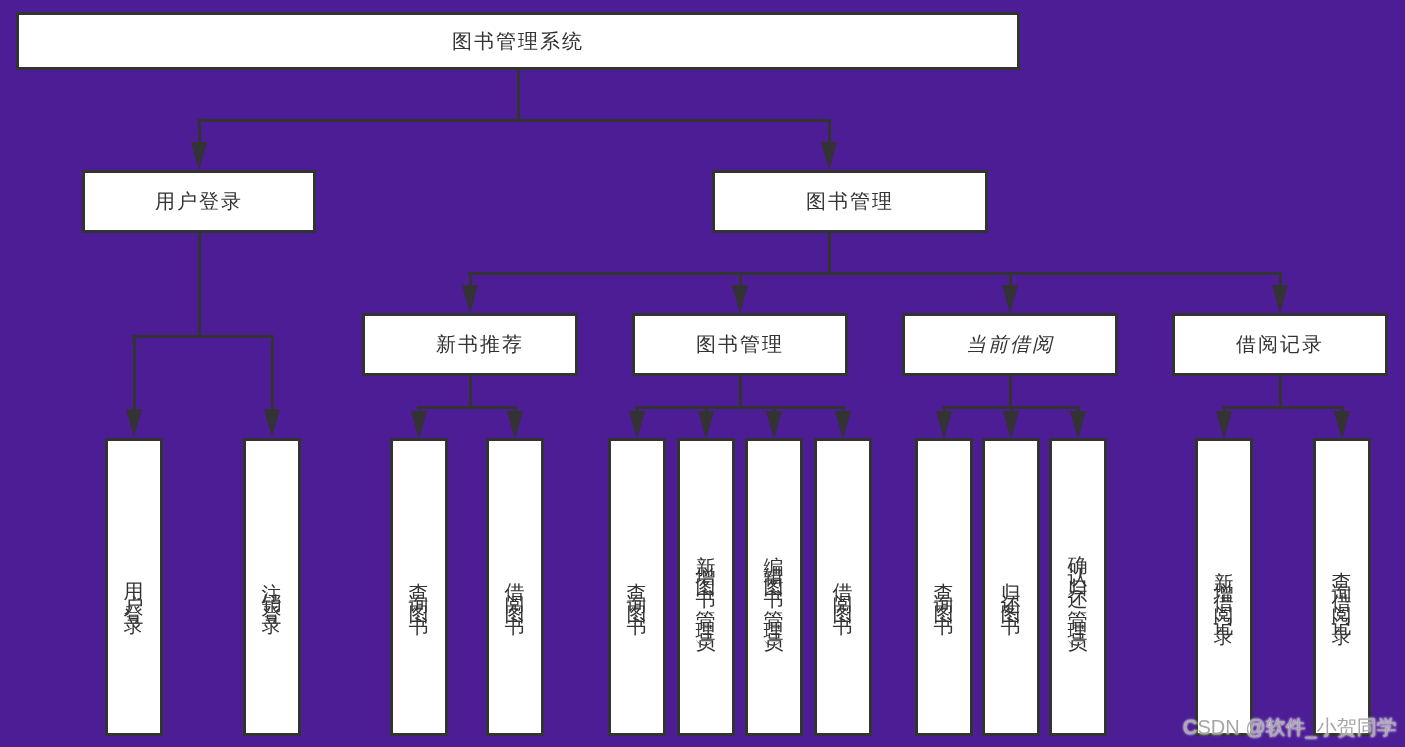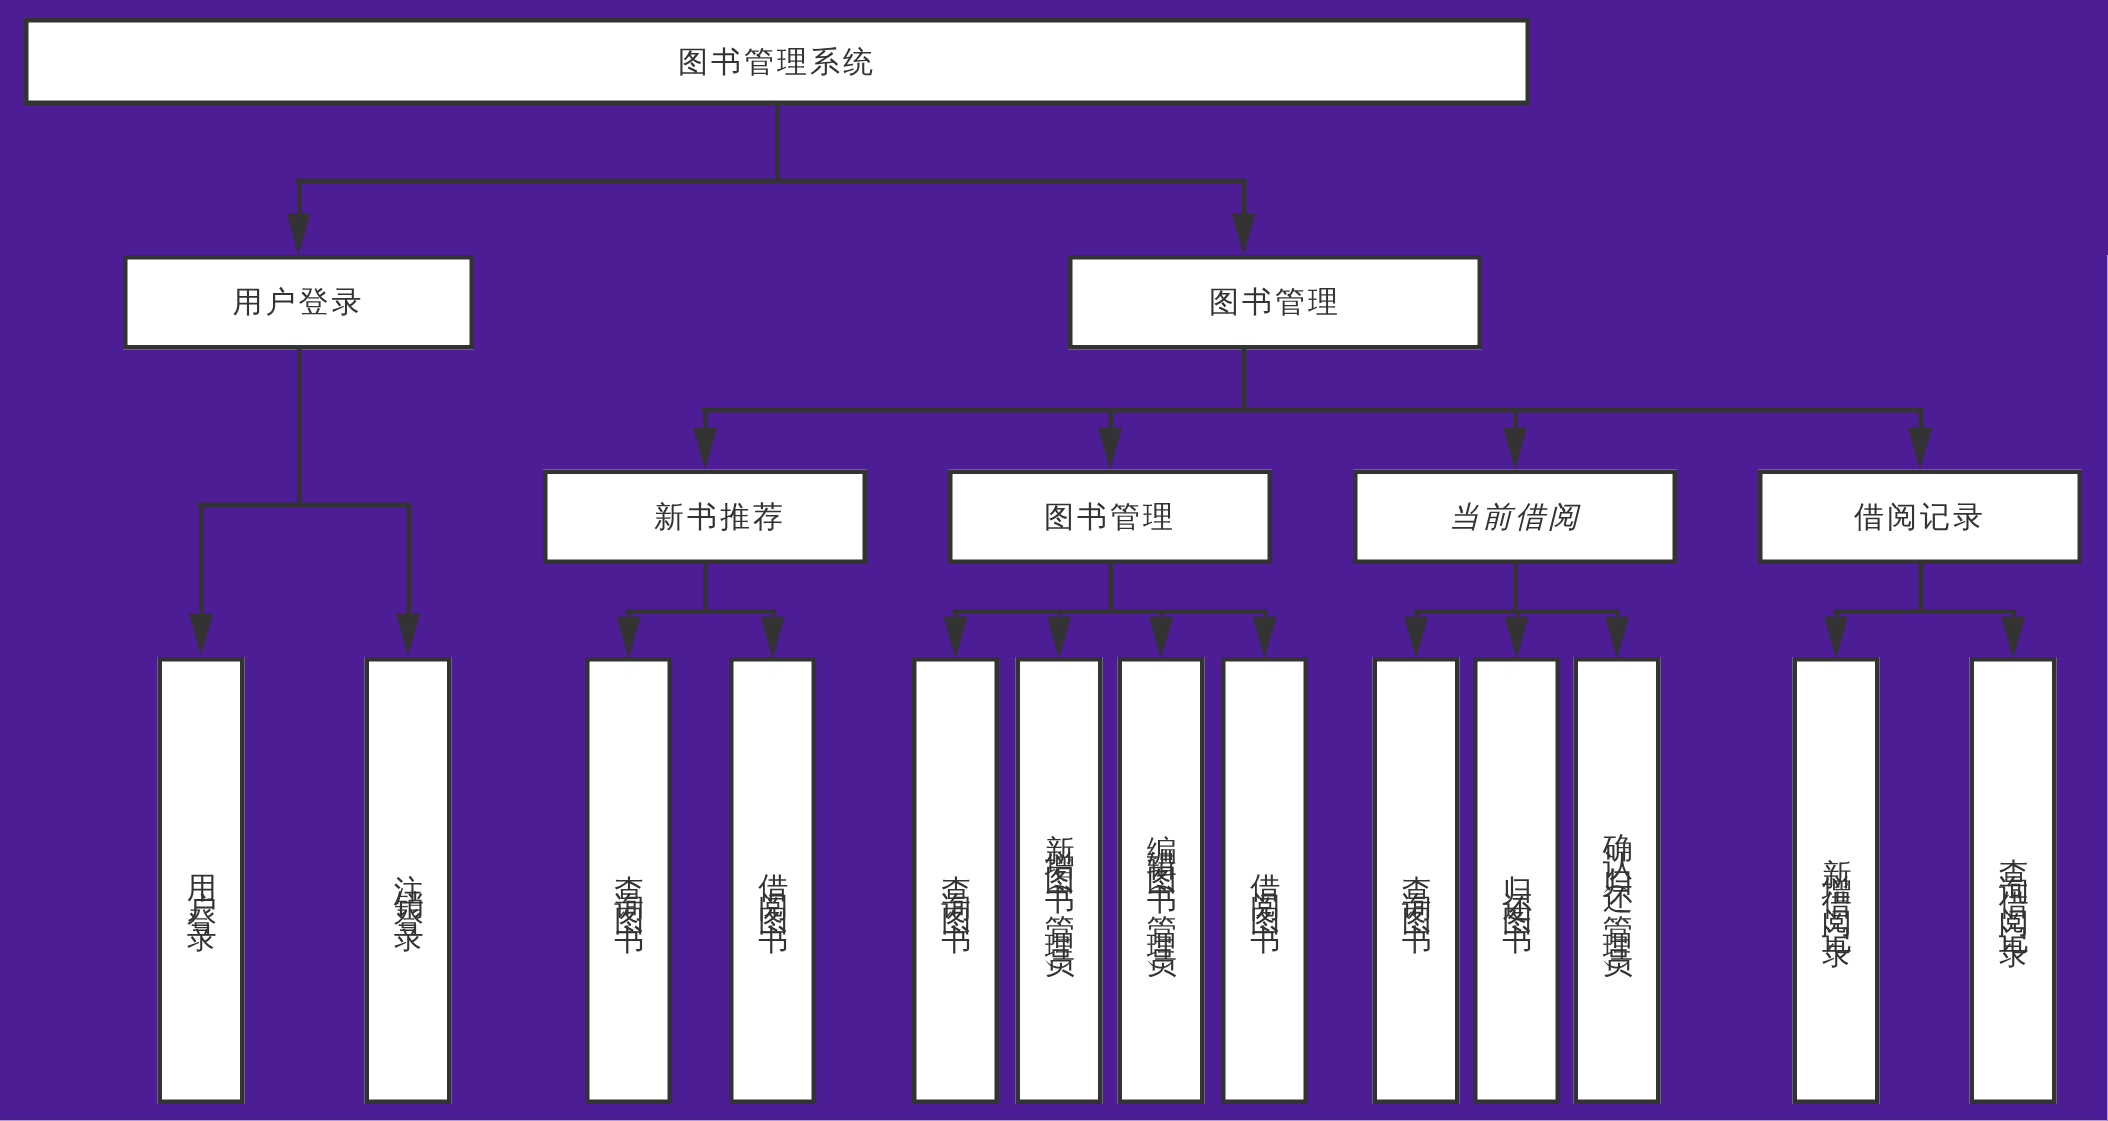--- a/index.html
+++ b/index.html
@@ -219,14 +219,15 @@
     <span>确认归还（管理员）</span>
   </div>
 
   <div class="box vbox" style="left:1195px;top:438px;width:58px;height:298px;">
     <span>新增借阅记录</span>
   </div>
   <div class="box vbox" style="left:1313px;top:438px;width:58px;height:298px;">
     <span>查询借阅记录</span>
   </div>
 
+  <div class="watermark">CSDN @软件_小贺同学</div>
 
 </div>
 
 </body></html>

